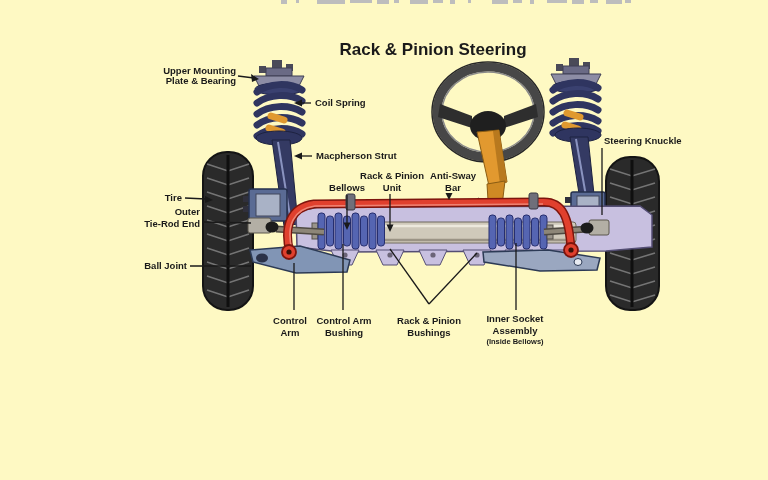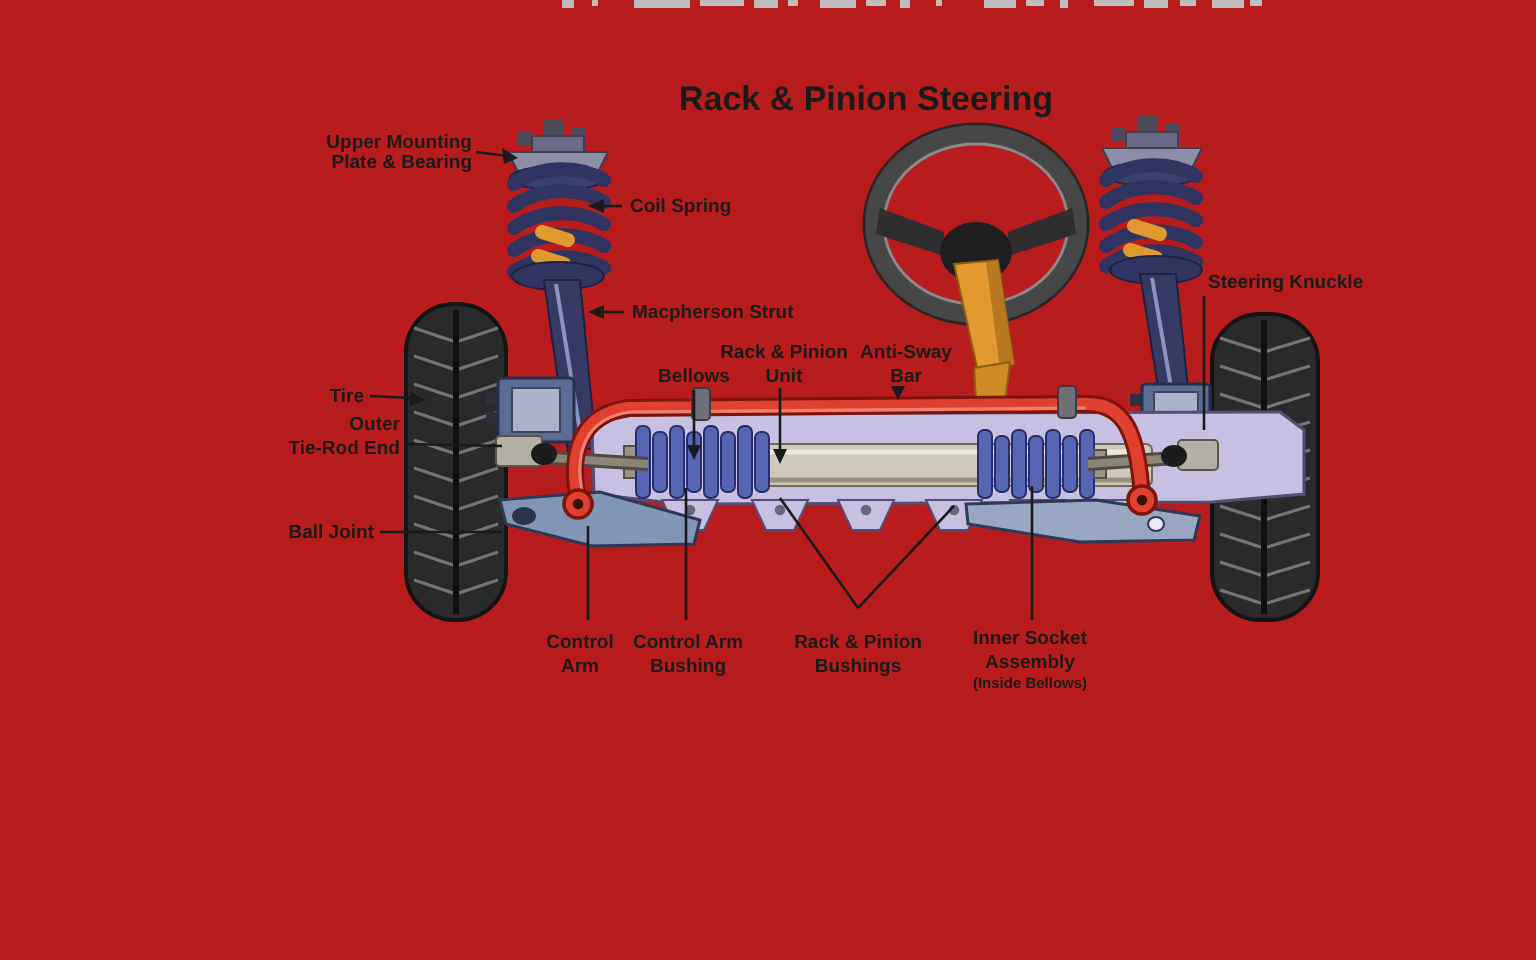--- a/index.html
+++ b/index.html
@@ -1,16 +1,16 @@
 <!DOCTYPE html>
 <html><head>
 <meta charset="utf-8">
 <style>
   html,body{margin:0;padding:0;background:#ffffff;}
-  .stage{position:relative;width:768px;height:480px;background:#b91c1c;overflow:hidden;
+  .stage{position:relative;width:768px;height:480px;background:#fef9c3;overflow:hidden;
          font-family:"Liberation Sans", sans-serif;}
   svg text{font-family:"Liberation Sans", sans-serif;fill:#1a1a1a;font-weight:bold;}
   .lbl{font-size:9.5px;}
   .lbl-sm{font-size:7.5px;}
   .ttl{font-size:17px;}
   .leader{stroke:#1a1a1a;stroke-width:1.3;fill:none;}
   .arrow{fill:#1a1a1a;stroke:none;}
 </style>
 </head>
 <body>

